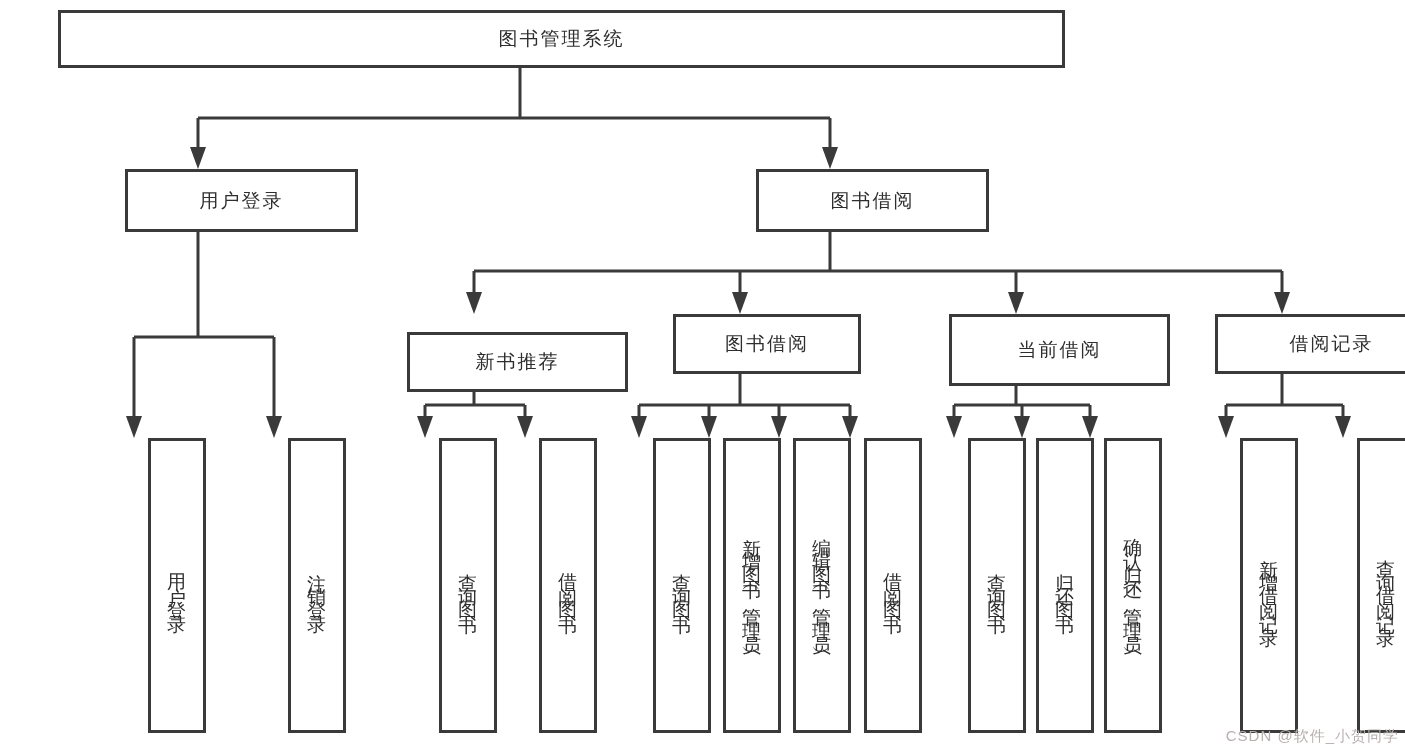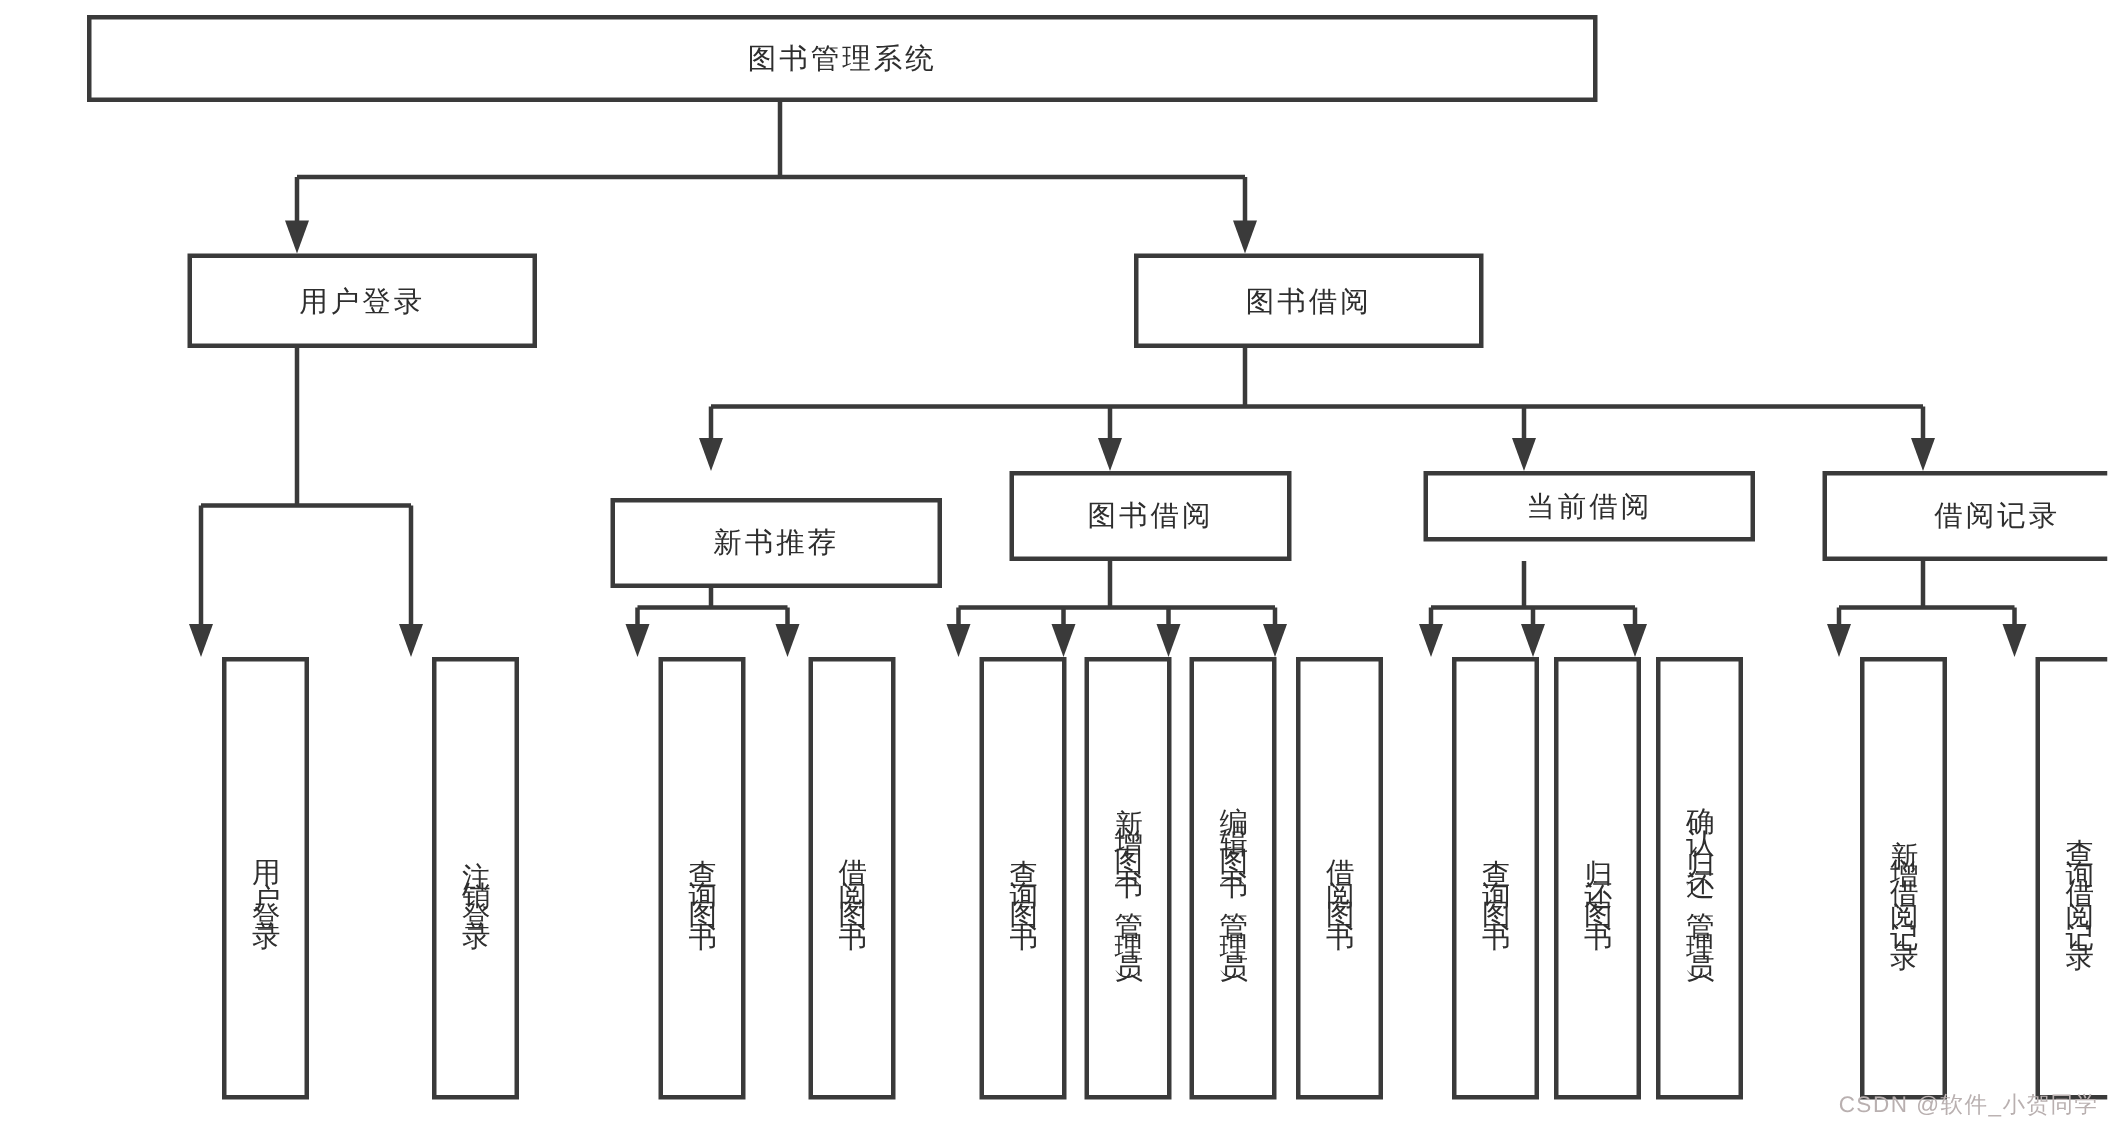--- a/index.html
+++ b/index.html
@@ -131,21 +131,21 @@
   <div class="box" style="left:713px; top:169px; width:233px; height:63px;">
     <span class="lbl">图书借阅</span>
   </div>
 
   <div class="box" style="left:364px; top:332px; width:221px; height:60px;">
     <span class="lbl">新书推荐</span>
   </div>
   <div class="box" style="left:630px; top:314px; width:188px; height:60px;">
     <span class="lbl">图书借阅</span>
   </div>
-  <div class="box" style="left:906px; top:314px; width:221px; height:47px;">
+  <div class="box" style="left:906px; top:314px; width:221px; height:72px;">
     <span class="lbl">当前借阅</span>
   </div>
   <div class="box" style="left:1172px; top:314px; width:221px; height:60px;padding-left:12px;">
     <span class="lbl">借阅记录</span>
   </div>
 
   <div class="box leaf" style="left:105px;">
     <span class="lbl">用户登录</span>
   </div>
   <div class="box leaf" style="left:245px;">

